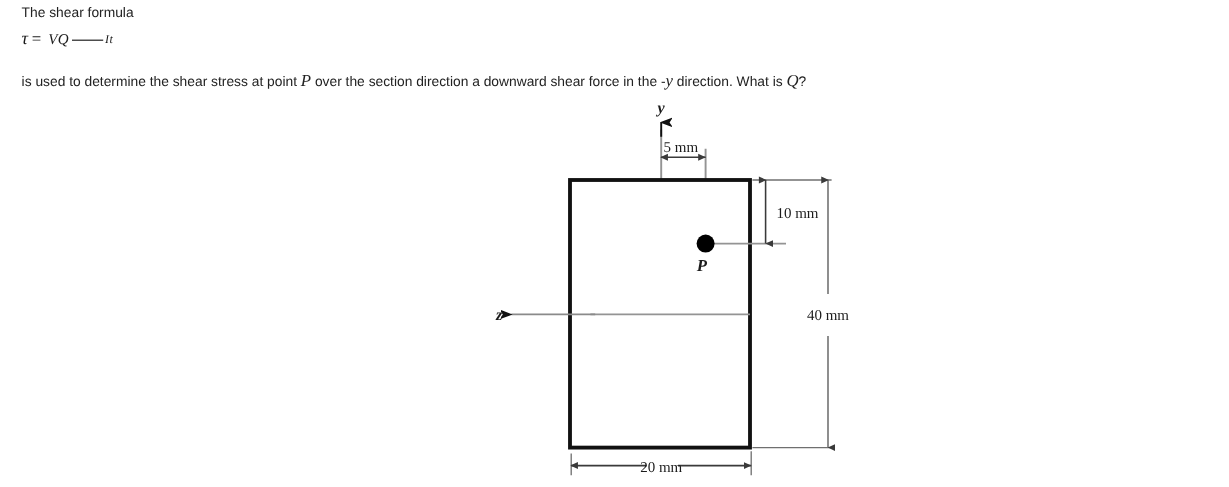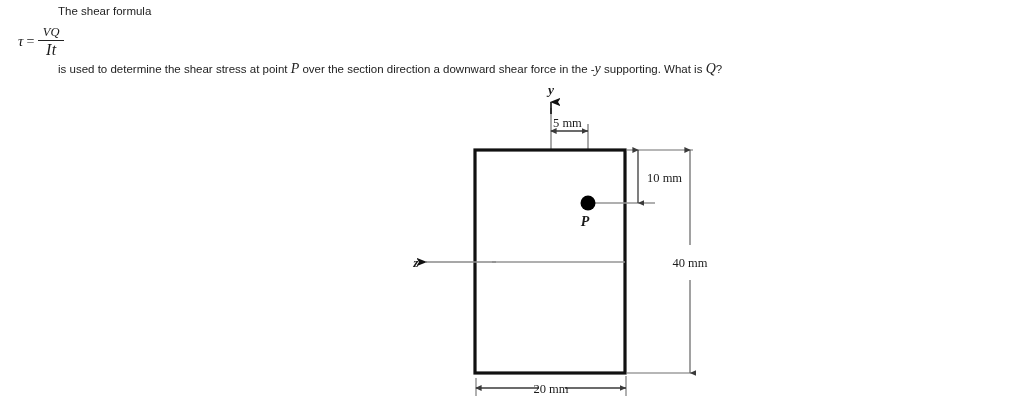--- a/index.html
+++ b/index.html
@@ -23,21 +23,20 @@
     top: 0;
     width: 1024px;
   }
   .prose-line {
     position: absolute;
     font-family: "Liberation Sans", sans-serif;
     font-size: 11.5px;
     line-height: 14px;
     color: #222222;
     white-space: nowrap;
-    margin-left: 40px;
   }
   #line-intro { left: 18px; top: 4px; }
   #line-body  { left: 18px; top: 62px; }
 
   .math-var {
     font-family: "Liberation Serif", serif;
     font-style: italic;
     font-size: 13.5px;
   }
   .math-var-up {
@@ -61,39 +60,39 @@
     line-height: 1;
     padding-right: 2px;
   }
   #formula-equals {
     font-size: 14px;
     padding: 0 4px 0 1px;
     line-height: 1;
   }
   #formula-fraction {
     display: inline-flex;
-    flex-direction: column;
+    flex-direction: row;
     align-items: center;
     line-height: 1;
   }
   #formula-numerator {
     font-style: italic;
     font-size: 12.5px;
     padding: 0 2px 1px 2px;
     letter-spacing: 0.3px;
   }
   #formula-rule {
     width: 100%;
     min-width: 26px;
     height: 1px;
     background: #222222;
   }
   #formula-denominator {
     font-style: italic;
-    font-size: 16px;
+    font-size: 10px;
     padding: 1px 2px 0 2px;
     letter-spacing: 0.3px;
   }
 
   
   #cross-section-figure {
     position: absolute;
     left: 400px;
     top: 80px;
     width: 360px;
@@ -130,21 +129,21 @@
   <div id="shear-formula">
     <span id="formula-tau" class="math-var">τ</span>
     <span id="formula-equals">=</span>
     <span id="formula-fraction">
       <span id="formula-numerator">VQ</span>
       <span id="formula-rule"></span>
       <span id="formula-denominator">It</span>
     </span>
   </div>
 
-  <div class="prose-line" id="line-body"><span>is used to determine the shear stress at point </span><span class="math-var-up">P</span><span> over the section direction a downward shear force in the -</span><span class="math-var-up">y</span><span> supporting. What is </span><span class="math-var-up">Q</span><span>?</span></div>
+  <div class="prose-line" id="line-body"><span>is used to determine the shear stress at point </span><span class="math-var-up">P</span><span> over the section direction a downward shear force in the -</span><span class="math-var-up">y</span><span> direction. What is </span><span class="math-var-up">Q</span><span>?</span></div>
 
 </div>
 
 <div id="cross-section-figure">
   <svg id="figure-svg" width="360" height="326" viewBox="0 0 360 326" xmlns="http://www.w3.org/2000/svg">
 
     <defs>
       <marker id="arrow-up" markerWidth="10" markerHeight="10" refX="5" refY="1.2" orient="auto" markerUnits="userSpaceOnUse">
         <path d="M5,0 L9.2,11 L5,8.2 L0.8,11 Z" fill="#111111"></path>
       </marker>

